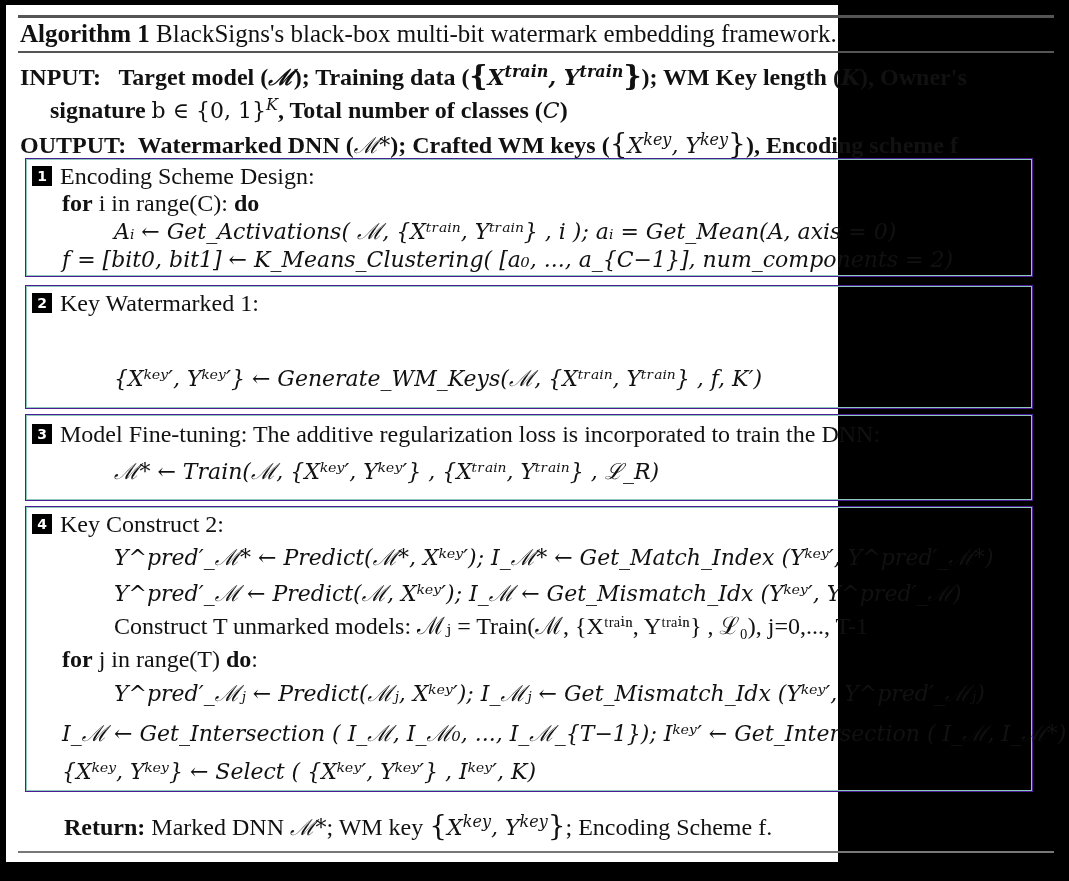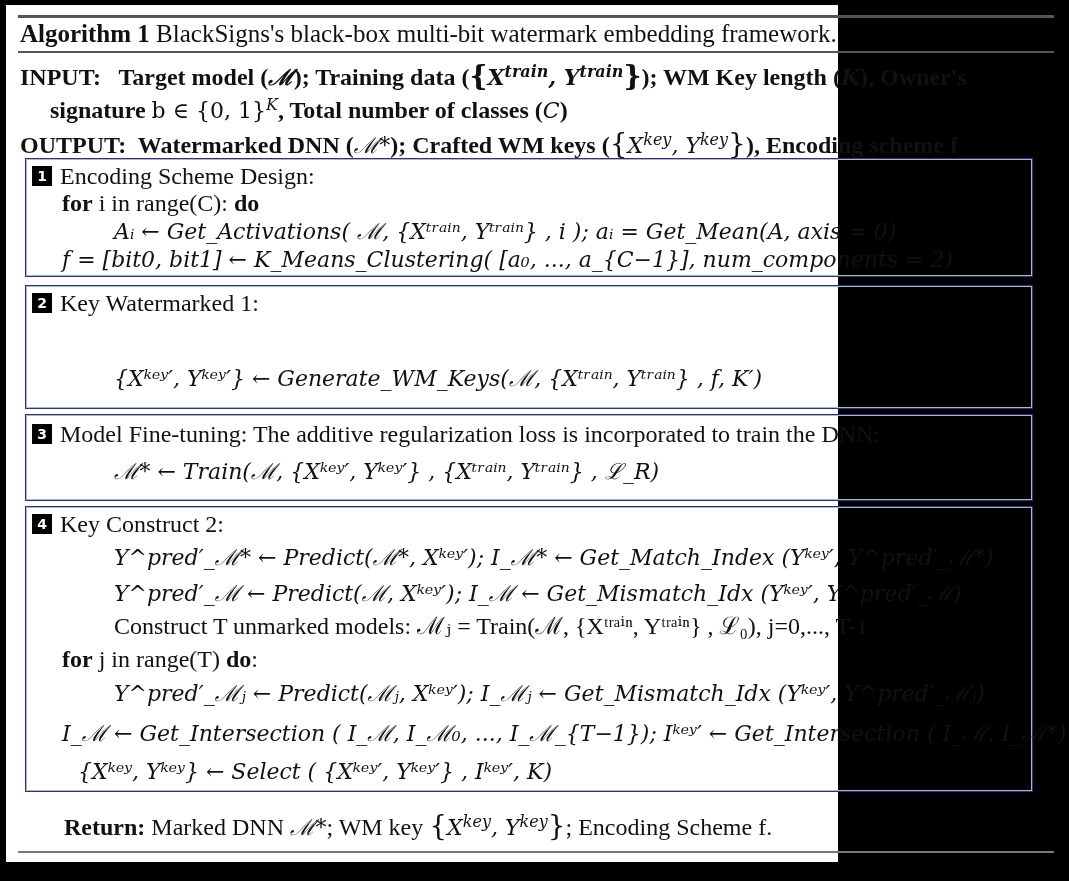--- a/index.html
+++ b/index.html
@@ -90,21 +90,21 @@
       <span class="badge">4</span><span>Key Construct 2:</span>
     </div>
     <div class="line math" style="left:88px; top:36px;">Y^pred′_ℳ* ← Predict(ℳ*, Xᵏᵉʸ′);  I_ℳ* ← Get_Match_Index (Yᵏᵉʸ′, Y^pred′_ℳ*)</div>
     <div class="line math" style="left:88px; top:72px;">Y^pred′_ℳ ← Predict(ℳ, Xᵏᵉʸ′); I_ℳ ← Get_Mismatch_Idx (Yᵏᵉʸ′, Y^pred′_ℳ)</div>
     <div class="line" style="left:88px; top:104px;">Construct T unmarked models: ℳⱼ = Train(ℳ, {Xᵗʳᵃⁱⁿ, Yᵗʳᵃⁱⁿ} , ℒ₀), j=0,..., T-1</div>
     <div class="line math" style="left:88px; top:172px;">Y^pred′_ℳⱼ ← Predict(ℳⱼ, Xᵏᵉʸ′); I_ℳⱼ ← Get_Mismatch_Idx (Yᵏᵉʸ′, Y^pred′_ℳⱼ)</div>
     <div class="line" style="left:36px; top:137px;">
       <b>for</b><span> j in range(T) </span><b>do</b><span>:</span>
     </div>
     <div class="line math" style="left:36px; top:212px;">I_ℳ ← Get_Intersection ( I_ℳ, I_ℳ₀, ..., I_ℳ_{T−1}); Iᵏᵉʸ′ ← Get_Intersection ( I_ℳ, I_ℳ*)</div>
-    <div class="line math" style="left:52px; top:250px;">{Xᵏᵉʸ, Yᵏᵉʸ} ← Select ( {Xᵏᵉʸ′, Yᵏᵉʸ′} , Iᵏᵉʸ′, K)</div>
+    <div class="line math" style="left:36px; top:250px;">{Xᵏᵉʸ, Yᵏᵉʸ} ← Select ( {Xᵏᵉʸ′, Yᵏᵉʸ′} , Iᵏᵉʸ′, K)</div>
   </div>
 
   <div class="line" style="left:58px; top:806px;">
     <b>Return:</b>
     <span>Marked DNN</span>
     <span class="math">ℳ*</span><span>; WM key</span>
     <span class="math"><span class="brace rm">{</span>X<sup>key</sup>, Y<sup>key</sup><span class="brace rm">}</span></span><span>; Encoding Scheme f.</span>
   </div>
 
   <div class="rule bot"></div>

